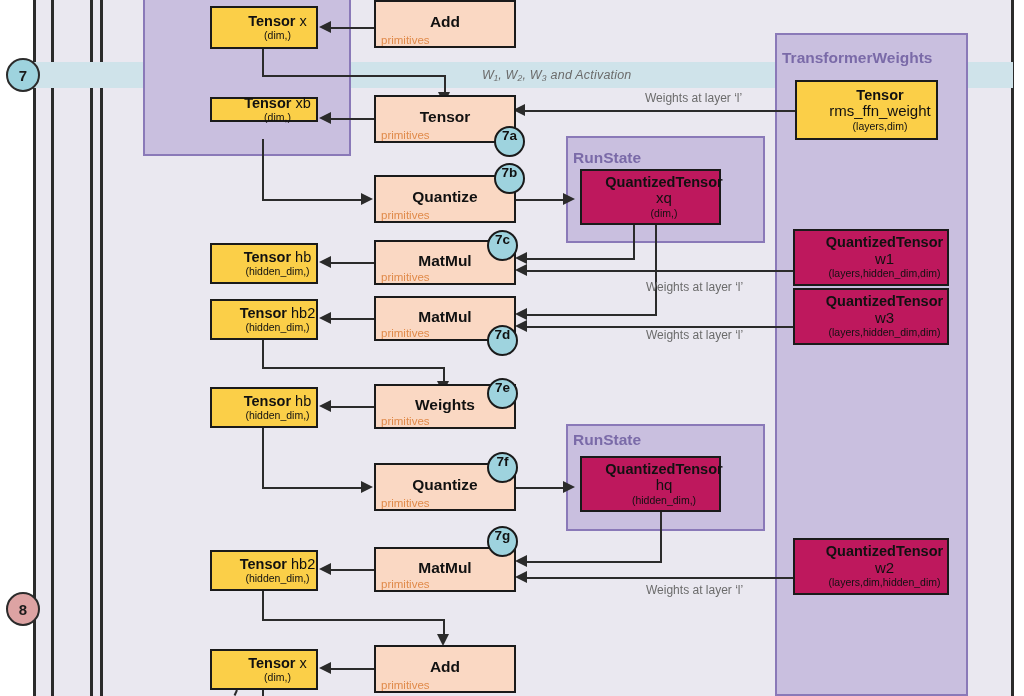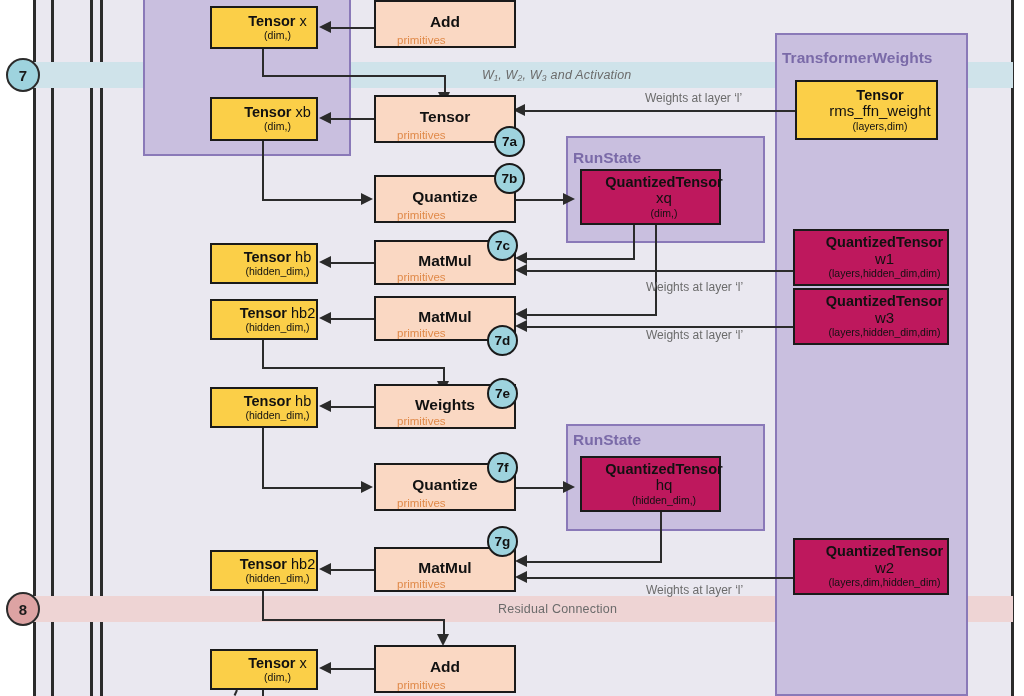--- a/index.html
+++ b/index.html
@@ -50,29 +50,29 @@
   .proc{
     position:absolute;box-sizing:border-box;
     background:#fad8c3;border:2.5px solid #1a1a1a;
     z-index:20;
   }
   .proc-label{
     position:absolute;left:0;right:0;top:50%;transform:translateY(-60%);
     text-align:center;font-size:15.5px;font-weight:bold;color:#111;white-space:nowrap;
   }
   .proc-sub{
-    position:absolute;left:21px;bottom:0px;
+    position:absolute;left:5px;bottom:0px;
     font-size:11.5px;color:#e08a4a;white-space:nowrap;
   }
 
   
   .badge{
     position:absolute;width:31px;height:31px;border-radius:50%;
     background:#9ed3de;border:2px solid #1a1a1a;box-sizing:border-box;
-    display:flex;align-items:center;justify-content:center;
+    display:flex;align-items:flex-start;justify-content:center;
     font-size:13.5px;font-weight:bold;color:#111;z-index:35;
   }
 
   
   .h{position:absolute;height:2px;background:#2b2b2b;z-index:10;}
   .v{position:absolute;width:2px;background:#2b2b2b;z-index:10;}
   .arrow{position:absolute;width:0;height:0;z-index:12;}
   .arrow.left{border-top:6.5px solid transparent;border-bottom:6.5px solid transparent;border-right:12px solid #2b2b2b;}
   .arrow.right{border-top:6.5px solid transparent;border-bottom:6.5px solid transparent;border-left:12px solid #2b2b2b;}
   .arrow.down{border-left:6.5px solid transparent;border-right:6.5px solid transparent;border-top:12px solid #2b2b2b;}
@@ -89,23 +89,20 @@
   <div class="vline" style="left:33px;"></div>
   <div class="vline" style="left:51px;"></div>
   <div class="vline" style="left:90px;"></div>
   <div class="vline" style="left:100px;"></div>
   <div class="vline" style="left:1011px;"></div>
 
   <div class="band band-blue" style="left:34px;top:62px;width:979px;">
     <span class="band-label" style="margin-left:448px;font-style:italic;">W₁, W₂, W₃ and Activation</span>
   </div>
 
-  <div class="band band-rose" style="left:34px;top:596px;width:979px;">
-    <span class="band-label" style="margin-left:464px;">Residual Connection</span>
-  </div>
 
   <div class="step-marker" style="left:6px;top:58px;background:#9ed3de;">
     <span>7</span>
   </div>
   <div class="step-marker" style="left:6px;top:592px;background:#dda3a3;">
     <span>8</span>
   </div>
 
   <div class="group" style="left:143px;top:-12px;width:208px;height:168px;"></div>
 
@@ -213,21 +210,21 @@
   </div>
 
   <div class="tensor" style="left:795px;top:80px;width:143px;height:60px;">
     <div class="t-title">
       <b>Tensor</b>
     </div>
     <div class="t-name2">rms_ffn_weight</div>
     <div class="t-shape">(layers,dim)</div>
   </div>
 
-  <div class="tensor" style="left:210px;top:97px;width:108px;height:44px;">
+  <div class="tensor" style="left:210px;top:97px;width:108px;height:25px;">
     <div class="t-title">
       <b>Tensor</b>
       <span class="val">xb</span>
     </div>
     <div class="t-shape">(dim,)</div>
   </div>
 
   <div class="proc" style="left:374px;top:95px;width:142px;height:48px;">
     <div class="proc-label">Tensor</div>
     <div class="proc-sub">primitives</div>

